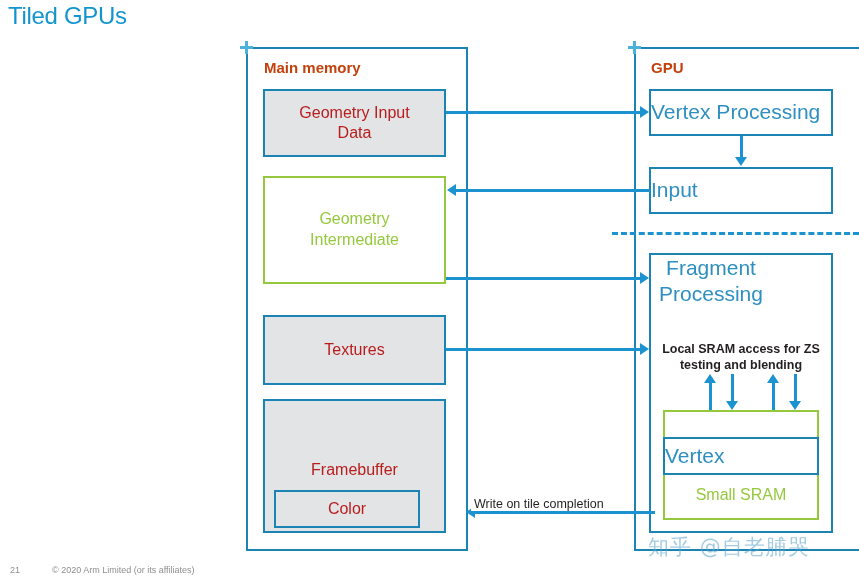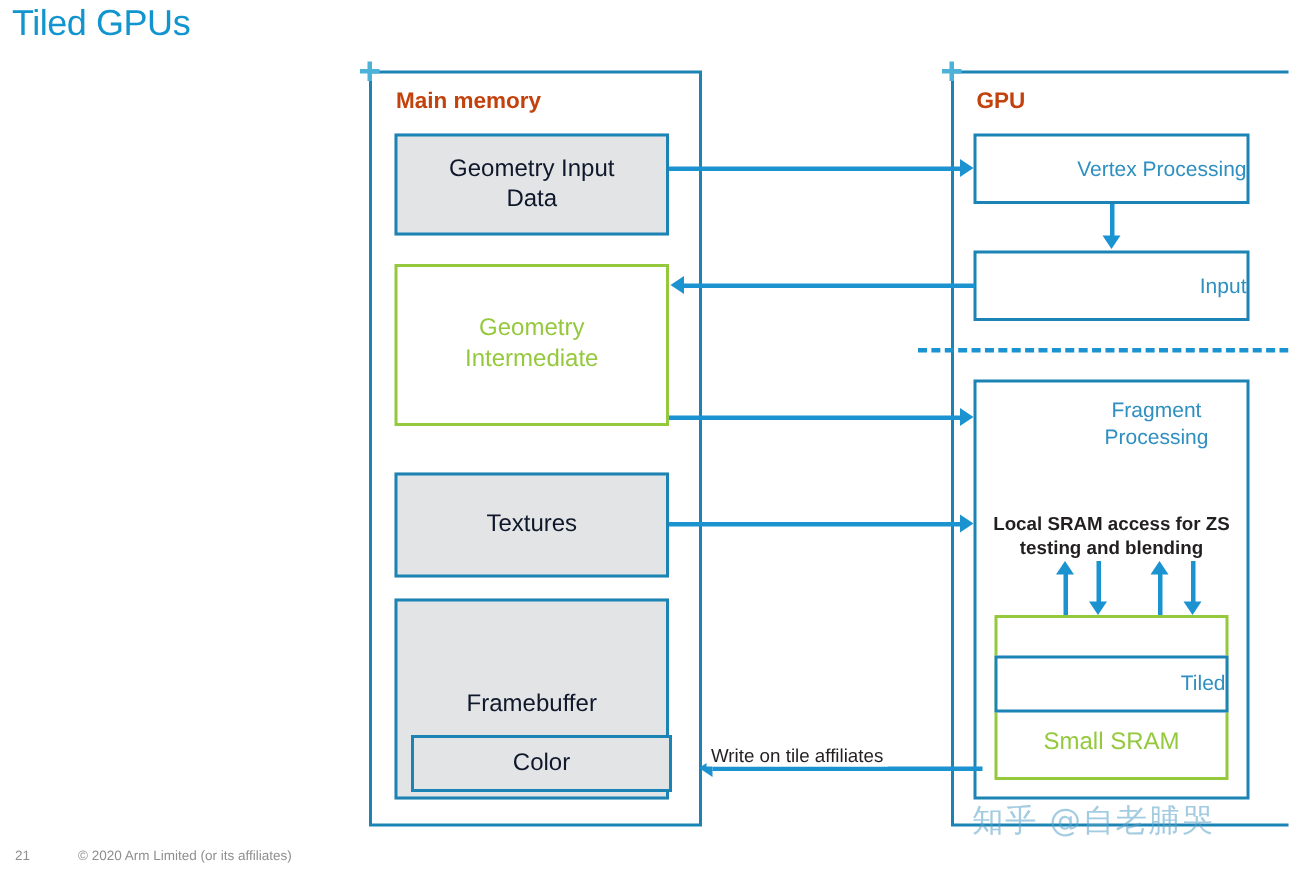--- a/index.html
+++ b/index.html
@@ -57,44 +57,44 @@
     font-size: 15px;
     font-weight: bold;
     color: #c2410c;
     white-space: nowrap;
   }
   .mem-block {
     position: absolute;
     border: 2.5px solid #1b84b5;
     background: #e3e4e6;
     box-sizing: border-box;
-    color: #0f172a;
+    color: #b91c1c;
     font-size: 16px;
     text-align: center;
     line-height: 1.25;
     display: flex;
     align-items: center;
     justify-content: center;
   }
   .mem-block.top-align {
     align-items: center;
     padding-top: 8px;
   }
   .gpu-block {
     position: absolute;
     border: 2.5px solid #1b84b5;
     background: #ffffff;
     box-sizing: border-box;
     color: #2e8fc0;
-    font-size: 14px;
+    font-size: 21px;
     text-align: center;
     line-height: 1.25;
     display: flex;
     align-items: center;
-    justify-content: flex-end;
+    justify-content: flex-start;
   }
   .green-box {
     position: absolute;
     border: 2.5px solid #95c93d;
     background: #ffffff;
     box-sizing: border-box;
     color: #95c93d;
     font-size: 16px;
     text-align: center;
     line-height: 1.3;
@@ -217,70 +217,70 @@
 </div>
 
 <div class="mem-block" style="left:263px; top:315px; width:183px; height:70px;">
   <span>Textures</span>
 </div>
 
 <div class="mem-block top-align" style="left:263px; top:399px; width:183px; height:134px;">
   <span>Framebuffer</span>
 </div>
 
-<div class="mem-block" style="left:274px; top:490px; width:174px; height:38px;">
+<div class="mem-block" style="left:274px; top:490px; width:146px; height:38px;">
   <span>Color</span>
 </div>
 
 <div class="outer-box" style="left:634px; top:47px; width:240px; height:504px;"></div>
 <div class="outer-label" style="left:651px; top:59px;">GPU</div>
 <div class="crosshair" style="left:628px; top:41px;"></div>
 
 <div class="dashed-sep" style="left:612px; top:232px; width:247px;"></div>
 
 <div class="gpu-block" style="left:649px; top:89px; width:184px; height:47px;">
   <span>Vertex Processing</span>
 </div>
 
 <div class="gpu-block" style="left:649px; top:167px; width:184px; height:47px;">
   <span>Input</span>
 </div>
 
-<div class="gpu-block" style="left:649px; top:253px; width:184px; height:280px; align-items:flex-start; padding-top:10px;">
+<div class="gpu-block" style="left:649px; top:253px; width:184px; height:280px; align-items:flex-start; ">
   <span style="display:block; width:120px;">Fragment Processing</span>
 </div>
 
 <div class="note-text wrap" style="left:657px; top:330px; width:168px;margin-top:12px;">Local SRAM access for ZS testing and blending</div>
 
 <div class="green-box" style="left:663px; top:410px; width:156px; height:110px; align-items:flex-end; padding-bottom:12px;">
   <span>Small SRAM</span>
 </div>
 
 <div class="gpu-block" style="left:663px; top:437px; width:156px; height:38px;">
-  <span>Tiled</span>
+  <span>Vertex</span>
 </div>
 
 <div class="hline" style="left:446px; top:111px; width:194px;"></div>
 <div class="arrow-right" style="left:640px; top:106px;"></div>
 
 <div class="hline" style="left:456px; top:189px; width:194px;"></div>
 <div class="arrow-left" style="left:447px; top:184px;"></div>
 
 <div class="vline" style="left:740px; top:136px; height:22px;"></div>
 <div class="arrow-down" style="left:735px; top:157px;"></div>
 
 <div class="hline" style="left:446px; top:277px; width:194px;"></div>
 <div class="arrow-right" style="left:640px; top:272px;"></div>
 
 <div class="hline" style="left:446px; top:348px; width:194px;"></div>
 <div class="arrow-right" style="left:640px; top:343px;"></div>
 
 <div class="hline" style="left:475px; top:511px; width:180px;"></div>
 <div class="arrow-left" style="left:466px; top:506px;"></div>
-<div class="label-on-line" style="left:471px; top:497px;">Write on tile affiliates</div>
+<div class="label-on-line" style="left:471px; top:497px;">Write on tile completion</div>
 
 <div class="vline" style="left:709px; top:382px; height:28px;"></div>
 <div class="arrow-up" style="left:704px; top:374px;"></div>
 
 <div class="vline" style="left:731px; top:374px; height:28px;"></div>
 <div class="arrow-down" style="left:726px; top:401px;"></div>
 
 <div class="vline" style="left:772px; top:382px; height:28px;"></div>
 <div class="arrow-up" style="left:767px; top:374px;"></div>
 

